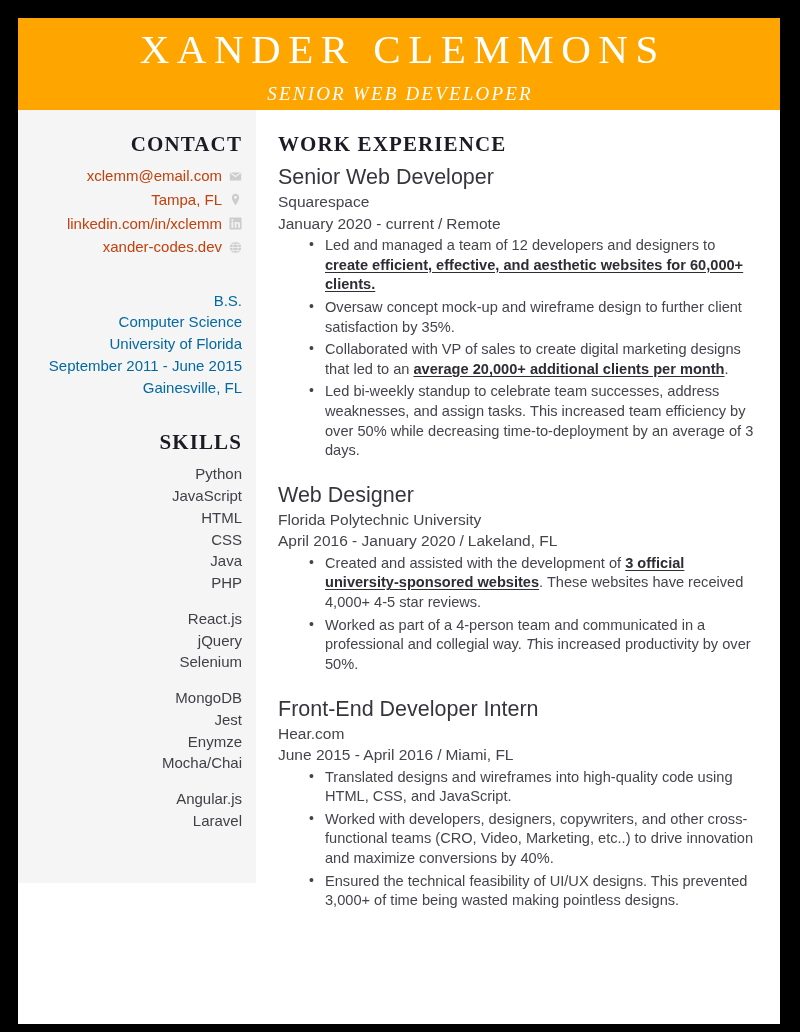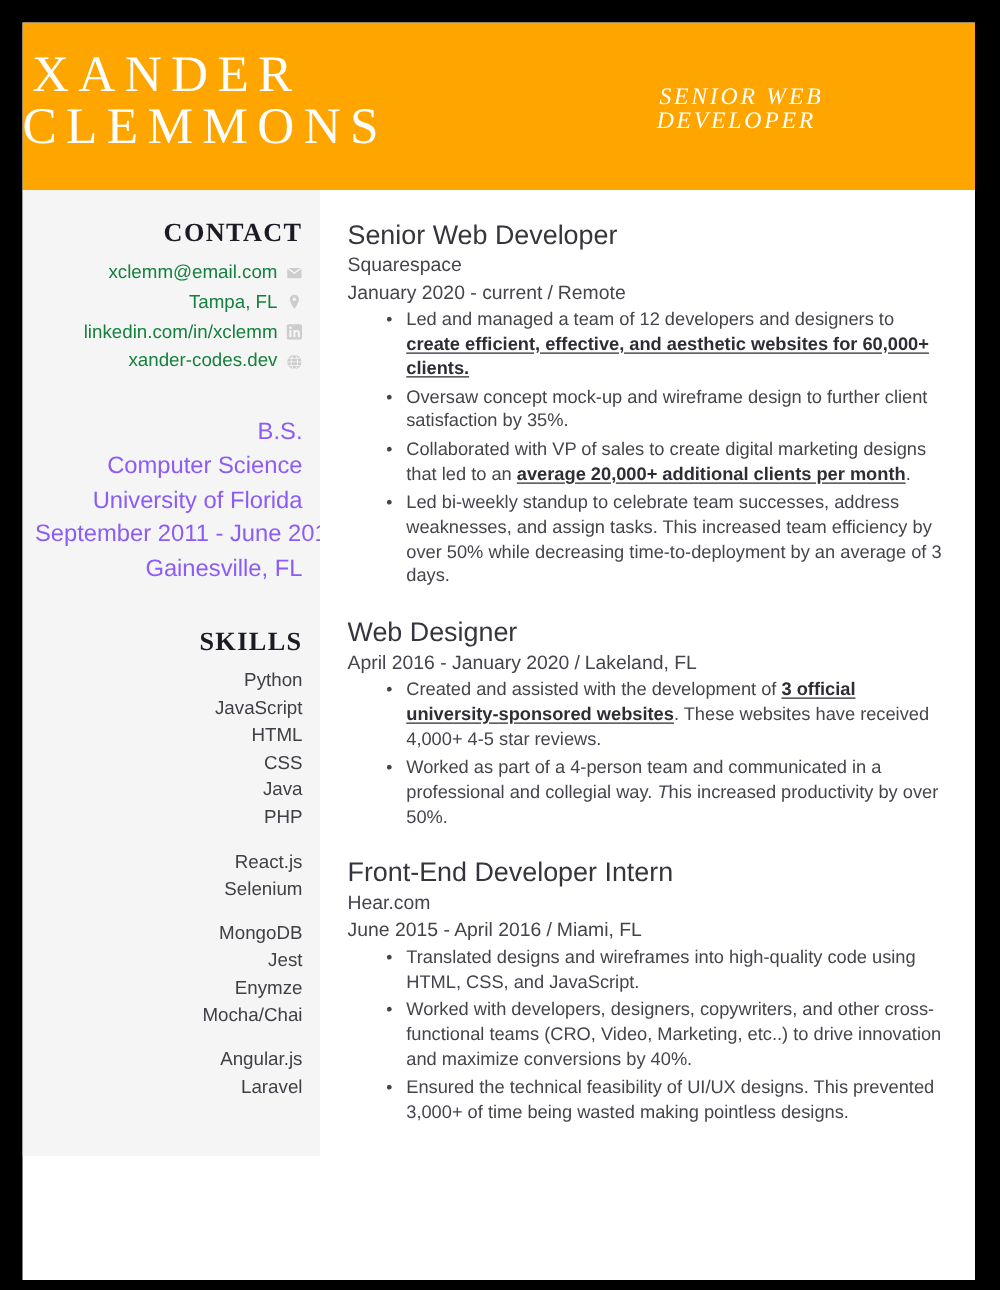--- a/index.html
+++ b/index.html
@@ -20,24 +20,24 @@
     left: 18px;
     top: 18px;
     width: 762px;
     height: 1006px;
     background: #ffffff;
     overflow: hidden;
   }
 
   
   #header-band {
-    height: 134px;
+    height: 92px;
     background: #FFA500;
     display: flex;
-    flex-direction: row;
+    flex-direction: column;
     align-items: center;
     justify-content: center;
     box-sizing: border-box;
     padding-top: 4px;
   }
   #full-name {
     font-family: "Liberation Serif", serif;
     font-size: 41px;
     font-weight: 400;
     color: #ffffff;
@@ -99,39 +99,39 @@
   }
   .contact-row {
     display: flex;
     align-items: center;
     justify-content: flex-end;
     gap: 7px;
     margin-bottom: 3.5px;
   }
   .contact-text {
     font-size: 15px;
-    color: #15803d;
+    color: #c2410c;
     line-height: 1.35;
     white-space: nowrap;
   }
   .contact-icon {
     width: 13px;
     height: 13px;
     flex: 0 0 13px;
     display: block;
     color: #cccccc;
   }
   .contact-icon svg { display: block; width: 13px; height: 13px; fill: #cdcdcd; }
 
   
   #education-section { margin-top: 32px; }
   #education-lines { margin-top: 10px; }
   .edu-line {
-    font-size: 19px;
-    color: #8b5cf6;
+    font-size: 15px;
+    color: #0369a1;
     line-height: 1.45;
     white-space: nowrap;
   }
 
   
   #skills-section { margin-top: 33px; }
   #skills-groups { margin-top: 10px; }
   .skill-group { margin-bottom: 14px; }
   .skill-group:last-child { margin-bottom: 0; }
   .skill-item {
@@ -280,52 +280,55 @@
             <div class="skill-group">
               <div class="skill-item">Python</div>
               <div class="skill-item">JavaScript</div>
               <div class="skill-item">HTML</div>
               <div class="skill-item">CSS</div>
               <div class="skill-item">Java</div>
               <div class="skill-item">PHP</div>
             </div>
             <div class="skill-group">
               <div class="skill-item">React.js</div>
+              <div class="skill-item">jQuery</div>
               <div class="skill-item">Selenium</div>
             </div>
             <div class="skill-group">
               <div class="skill-item">MongoDB</div>
               <div class="skill-item">Jest</div>
               <div class="skill-item">Enymze</div>
               <div class="skill-item">Mocha/Chai</div>
             </div>
             <div class="skill-group">
               <div class="skill-item">Angular.js</div>
               <div class="skill-item">Laravel</div>
             </div>
           </div>
       </section>
 
     </aside>
 
     <main id="main-column">
+      <h2 id="work-heading" class="section-heading">WORK EXPERIENCE</h2>
       <div id="jobs-container">
           <div class="job-block">
             <div class="job-title">Senior Web Developer</div>
             <div class="job-company">Squarespace</div>
             <div class="job-meta"><span>January 2020 - current</span><span class="meta-sep">/</span><span>Remote</span></div>
             <ul class="bullet-list">
               <li class="bullet-item"><span>Led and managed a team of 12 developers and designers to </span><b>create efficient, effective, and aesthetic websites for 60,000+ clients.</b></li>
               <li class="bullet-item"><span>Oversaw concept mock-up and wireframe design to further client satisfaction by 35%.</span></li>
               <li class="bullet-item"><span>Collaborated with VP of sales to create digital marketing designs that led to an </span><b>average 20,000+ additional clients per month</b><span>.</span></li>
               <li class="bullet-item"><span>Led bi-weekly standup to celebrate team successes, address weaknesses, and assign tasks. This increased team efficiency by over 50% while decreasing time-to-deployment by an average of 3 days.</span></li>
             </ul>
           </div>
           <div class="job-block">
             <div class="job-title">Web Designer</div>
+            <div class="job-company">Florida Polytechnic University</div>
             <div class="job-meta"><span>April 2016 - January 2020</span><span class="meta-sep">/</span><span>Lakeland, FL</span></div>
             <ul class="bullet-list">
               <li class="bullet-item"><span>Created and assisted with the development of </span><b>3 official university-sponsored websites</b><span>. These websites have received 4,000+ 4-5 star reviews.</span></li>
               <li class="bullet-item"><span>Worked as part of a 4-person team and communicated in a professional and collegial way. </span><i>T</i><span>his increased productivity by over 50%.</span></li>
             </ul>
           </div>
           <div class="job-block">
             <div class="job-title">Front-End Developer Intern</div>
             <div class="job-company">Hear.com</div>
             <div class="job-meta"><span>June 2015 - April 2016</span><span class="meta-sep">/</span><span>Miami, FL</span></div>

